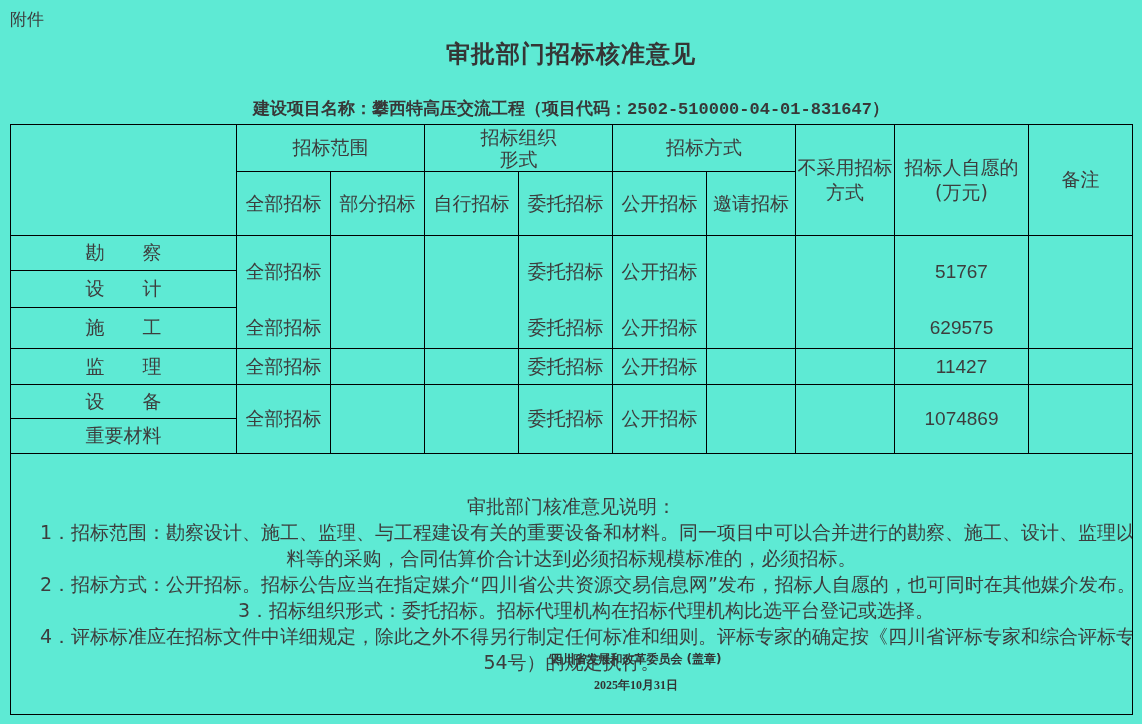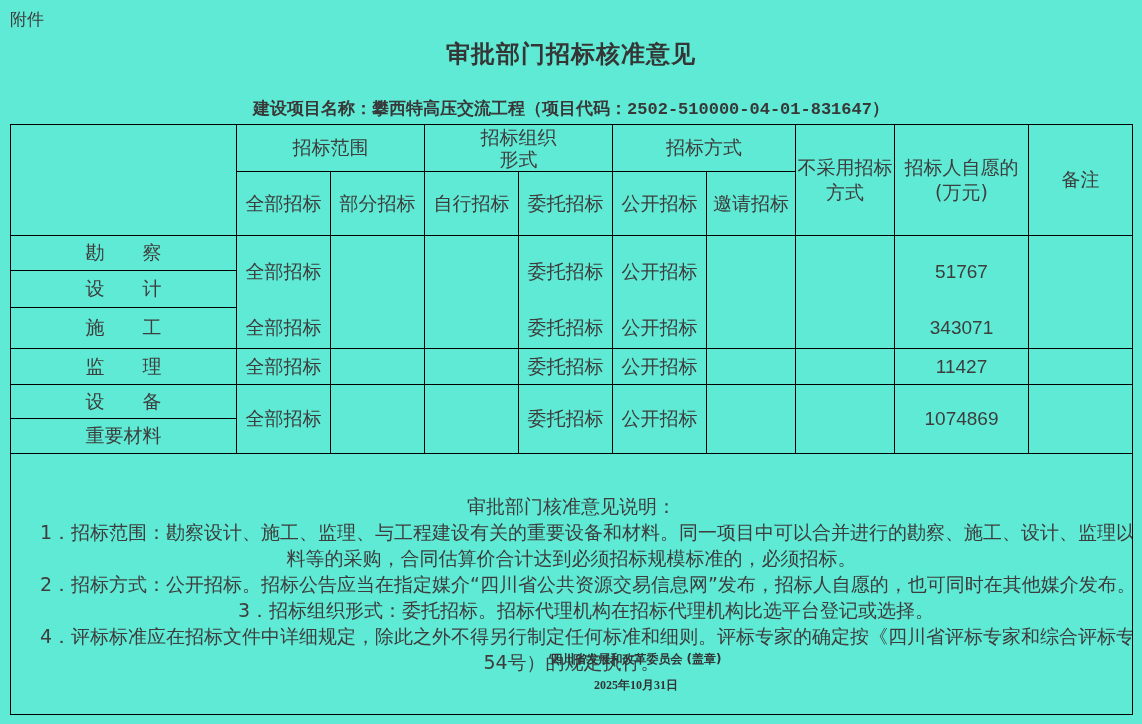--- a/index.html
+++ b/index.html
@@ -111,21 +111,21 @@
         <div class="b2">委托招标</div>
       </td>
       <td class="grp" rowspan="3">
         <div class="b1">公开招标</div>
         <div class="b2">公开招标</div>
       </td>
       <td rowspan="3"></td>
       <td rowspan="3"></td>
       <td class="grp num" rowspan="3">
         <div class="b1">51767</div>
-        <div class="b2">343071</div>
+        <div class="b2">629575</div>
       </td>
       <td rowspan="3"></td>
     </tr>
 
     <tr class="r2">
       <td>设　　计</td>
     </tr>
 
     <tr class="r3">
       <td>施　　工</td>

